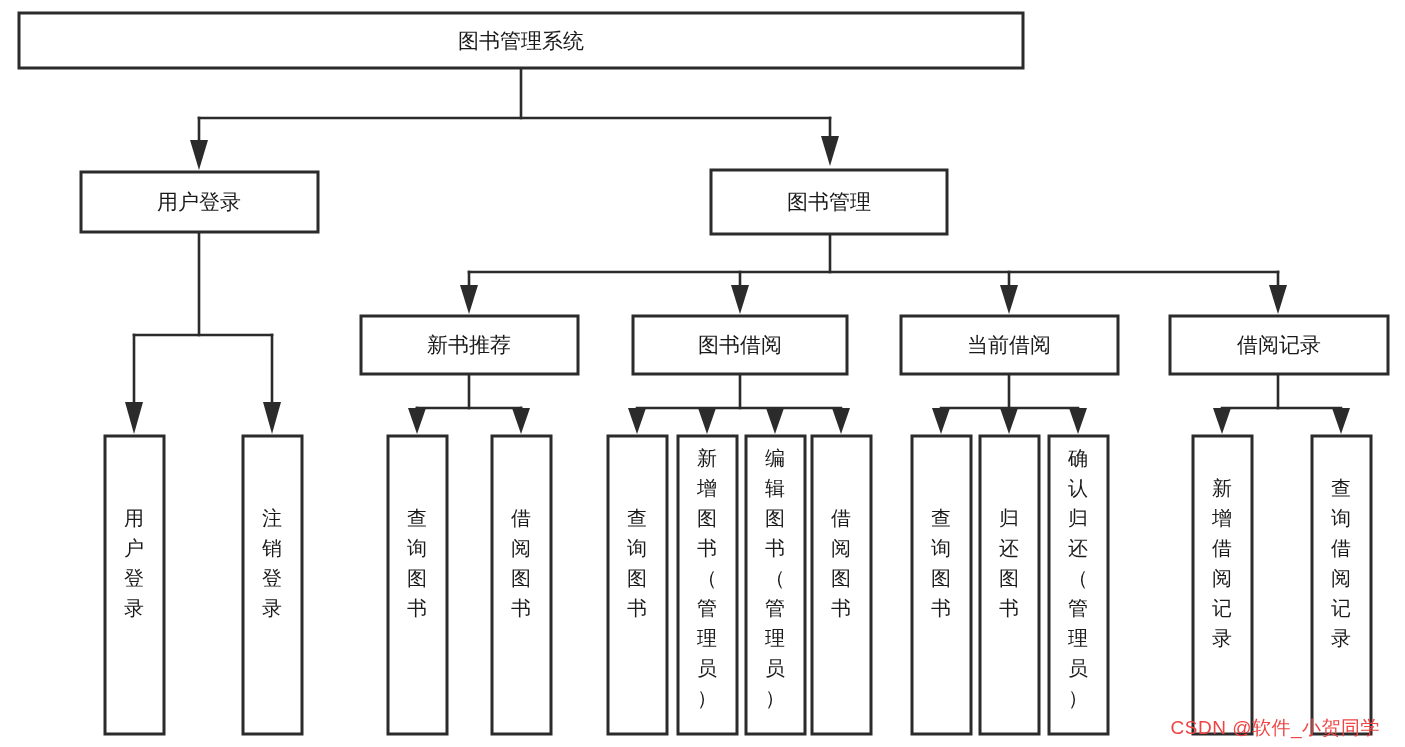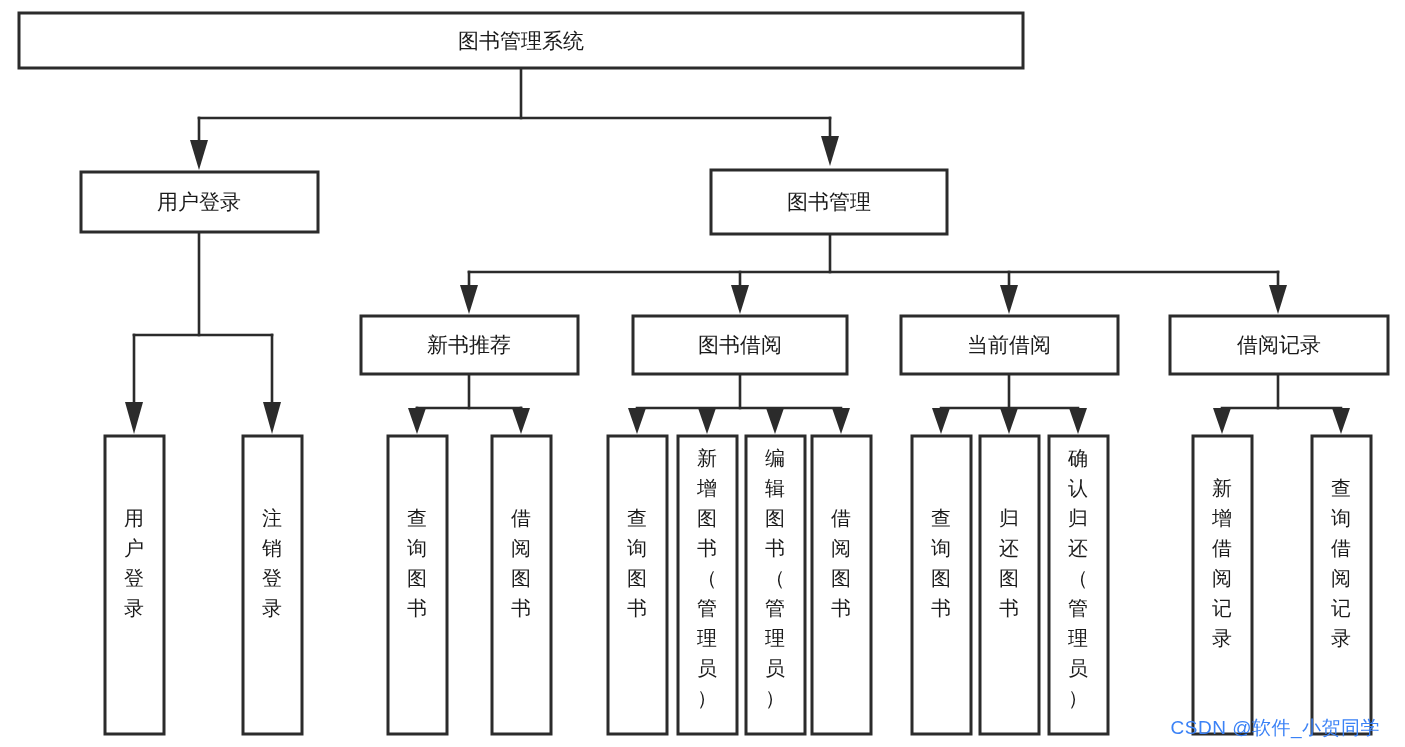--- a/index.html
+++ b/index.html
@@ -54,21 +54,21 @@
     font-size: 20px;
     fill: #1a1a1a;
     text-anchor: middle;
   }
   .watermark {
     position: absolute;
     right: 8px;
     bottom: 6px;
     font-family: "Liberation Sans", "DejaVu Sans", sans-serif;
     font-size: 19px;
-    color: #3b82f6;
+    color: #ef4444;
     white-space: nowrap;
     letter-spacing: 0.5px;
   }
 </style>
 </head>
 <body>
 
 <div id="diagram-root">
   <svg width="1405" height="747" viewBox="0 0 1405 747" xmlns="http://www.w3.org/2000/svg">
 

